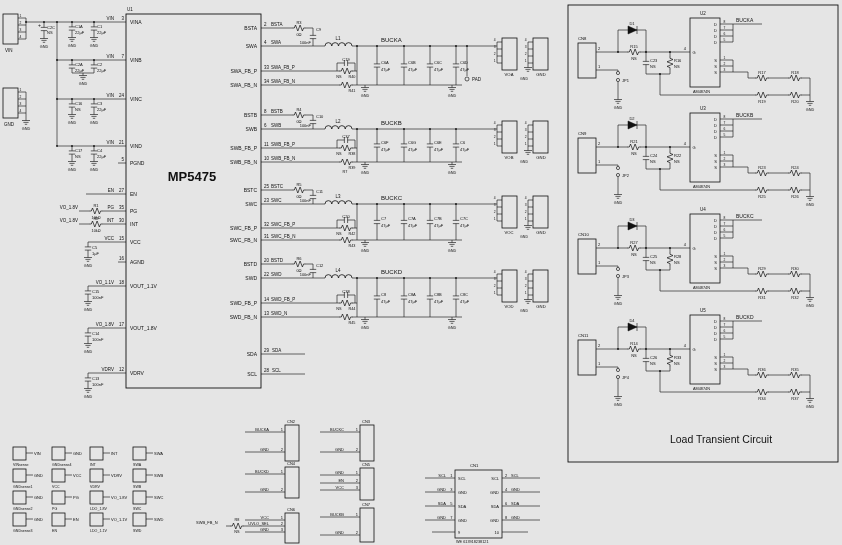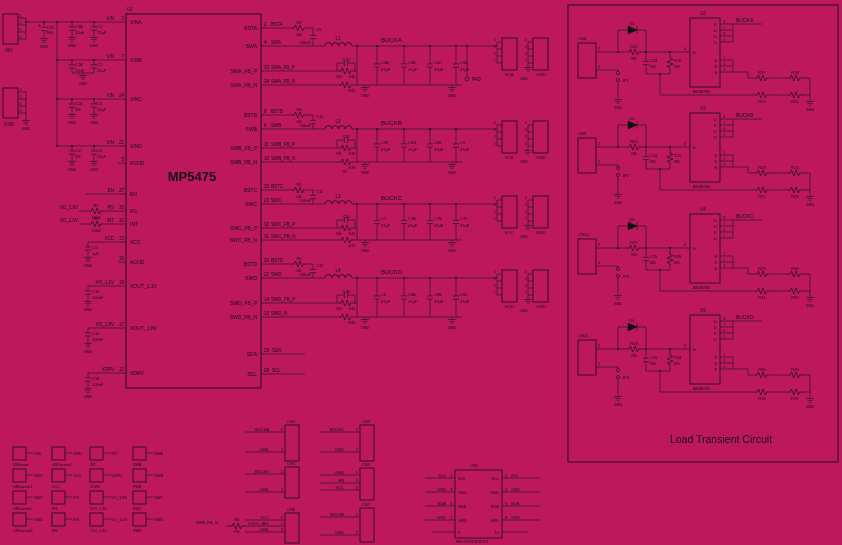--- a/index.html
+++ b/index.html
@@ -1,16 +1,16 @@
 <!DOCTYPE html>
 <html><head>
 <meta charset="utf-8">
 <style>
   html,body{margin:0;padding:0;background:#fff;}
-  #stage{position:relative;width:842px;height:545px;background:#be185d;overflow:hidden;}
+  #stage{position:relative;width:842px;height:545px;background:#e5e5e5;overflow:hidden;}
   svg text{font-family:"Liberation Sans","DejaVu Sans",sans-serif;fill:#111;}
   .icbox{fill:none;stroke:#111;stroke-width:0.9;}
   .big{font-size:13px;font-weight:bold;}
   .title{font-size:10.5px;}
   .t45{font-size:4.5px;}
 </style>
 </head>
 <body>
 
 <div id="stage">

